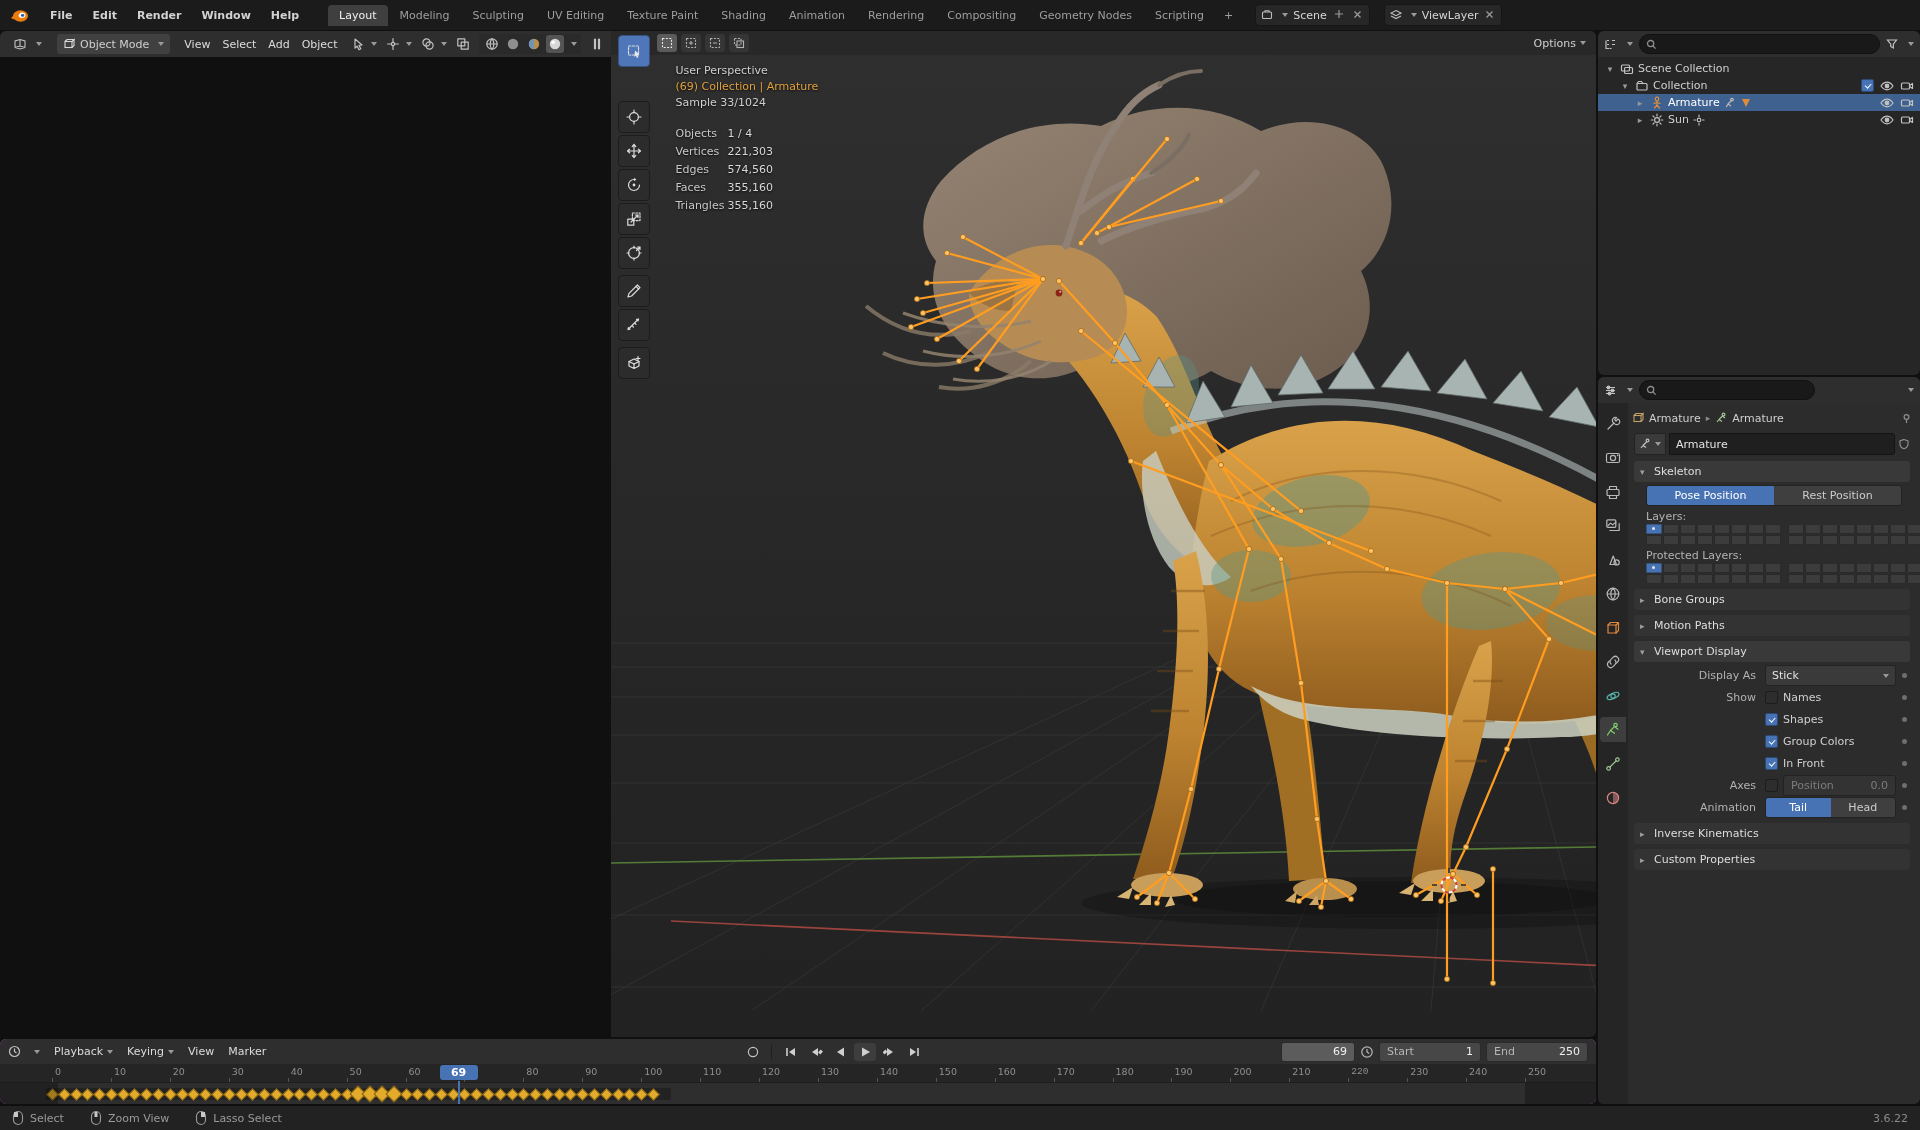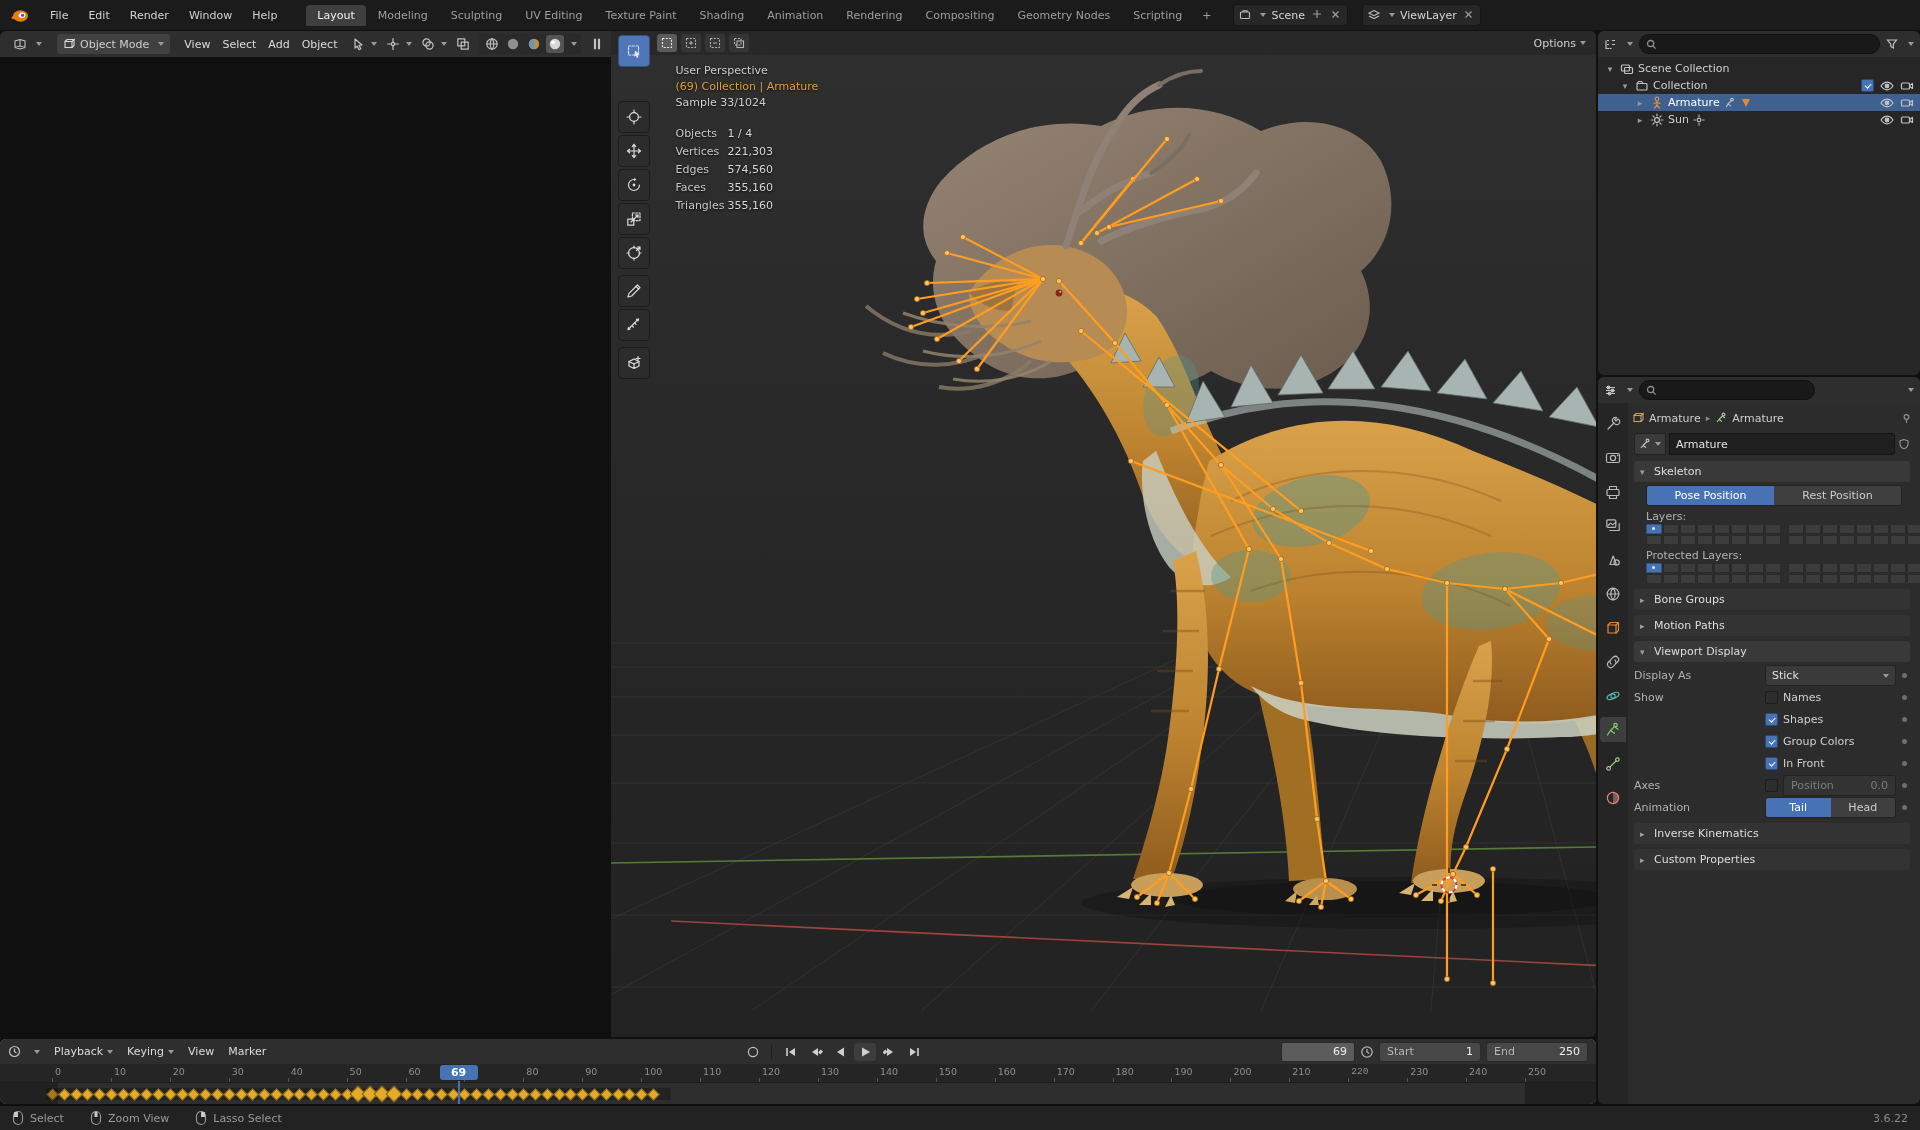--- a/index.html
+++ b/index.html
@@ -4,21 +4,21 @@
 <style>
   html,body{margin:0;padding:0;background:#101010;}
   #app{position:relative;width:1920px;height:1130px;background:#101010;font-family:"DejaVu Sans",sans-serif;font-size:11px;color:#cfcfcf;overflow:hidden;user-select:none;}
   .row{display:flex;align-items:center;}
   .flex{flex:1;}
   .ic{display:inline-flex;align-items:center;justify-content:center;line-height:0;}
   .caret{width:0;height:0;border-left:3.5px solid transparent;border-right:3.5px solid transparent;border-top:4.5px solid #9a9a9a;display:inline-block;margin-left:4px;}
   
   #topbar{position:absolute;left:0;top:0;width:1920px;height:30px;background:#1b1b1b;display:flex;align-items:center;padding:0 10px;box-sizing:border-box;gap:6px;}
   #tb-menus{display:flex;gap:2px;margin-left:6px;}
-  .tb-menu{padding:3px 9px;border-radius:3px;color:#d2d2d2;}
+  .tb-menu{padding:3px 9px;border-radius:3px;color:#d2d2d2;font-weight:bold;}
   #workspaces{display:flex;gap:1px;margin-left:14px;}
   .ws-tab{padding:4px 11px;border-radius:4px 4px 0 0;color:#9e9e9e;}
   .ws-tab.active{background:#3f3f3f;color:#f0f0f0;}
   .ws-add{padding:4px 8px;color:#9e9e9e;}
   .tb-widget{display:flex;align-items:center;background:#272727;border:1px solid #161616;border-radius:4px;height:20px;padding:0 5px;gap:5px;margin-left:8px;}
   .tb-widget .wtxt{color:#d6d6d6;}
   .wbtn{color:#8d8d8d;padding:0 2px;}
   
   #vp-wrap{position:absolute;left:0;top:31px;width:1596px;height:1006px;display:flex;flex-direction:row;border-radius:6px;overflow:hidden;}
   #vp-header{height:26px;background:#2e2e2e;display:flex;align-items:center;padding:0 7px;gap:9px;position:relative;flex:none;}
@@ -72,21 +72,21 @@
   #prop-content{flex:1;padding:4px 8px 0 4px;min-width:0;}
   #breadcrumb{display:flex;align-items:center;gap:5px;height:22px;color:#cfcfcf;}
   .bc-sep{color:#8a8a8a;font-size:9px;}
   #name-row{display:flex;align-items:center;gap:3px;margin:4px 2px 6px 2px;}
   .browse-chip{display:flex;align-items:center;background:#3a3a3a;border:1px solid #222;border-radius:3px 0 0 3px;height:20px;padding:0 4px;}
   #name-field{flex:1;display:flex;align-items:center;background:#1f1f1f;border:1px solid #141414;border-radius:0 3px 3px 0;height:20px;padding:0 6px;gap:6px;color:#e2e2e2;}
   .sect{height:21px;display:flex;align-items:center;gap:6px;background:#393939;border-radius:3px;padding:0 6px;margin:5px 2px 3px 2px;color:#dedede;}
   .sect.closed{background:#333;}
   .sect .chev{color:#9f9f9f;font-size:9px;width:8px;}
   .prow{display:flex;align-items:center;height:21px;margin:1px 2px;position:relative;padding-right:14px;}
-  .plab{width:122px;color:#b2b2b2;padding-right:9px;flex:none;}
+  .plab{width:122px;text-align:right;color:#b2b2b2;padding-right:9px;flex:none;}
   .pctl{flex:1;display:flex;align-items:center;gap:5px;min-width:0;}
   .adot{position:absolute;right:3px;width:5px;height:5px;border-radius:50%;background:#6e6e6e;}
   .seg{display:flex;flex:1;border-radius:3px;overflow:hidden;border:1px solid #222;}
   .seg-btn{flex:1;height:19px;display:flex;align-items:center;justify-content:center;background:#3f3f3f;color:#ccc;}
   .seg-btn.active{background:#4772b3;color:#fff;}
   .seg.wide{margin:3px 10px 4px 14px;}
   .lay-wrap{display:flex;gap:7px;margin:1px 12px 3px 14px;}
   .lay-grp{display:flex;flex-direction:column;gap:1px;}
   .lay-row{display:flex;gap:1px;}
   .lay-cell{width:14px;height:8px;background:#3c3c3c;border:1px solid #2a2a2a;border-radius:1px;position:relative;}

